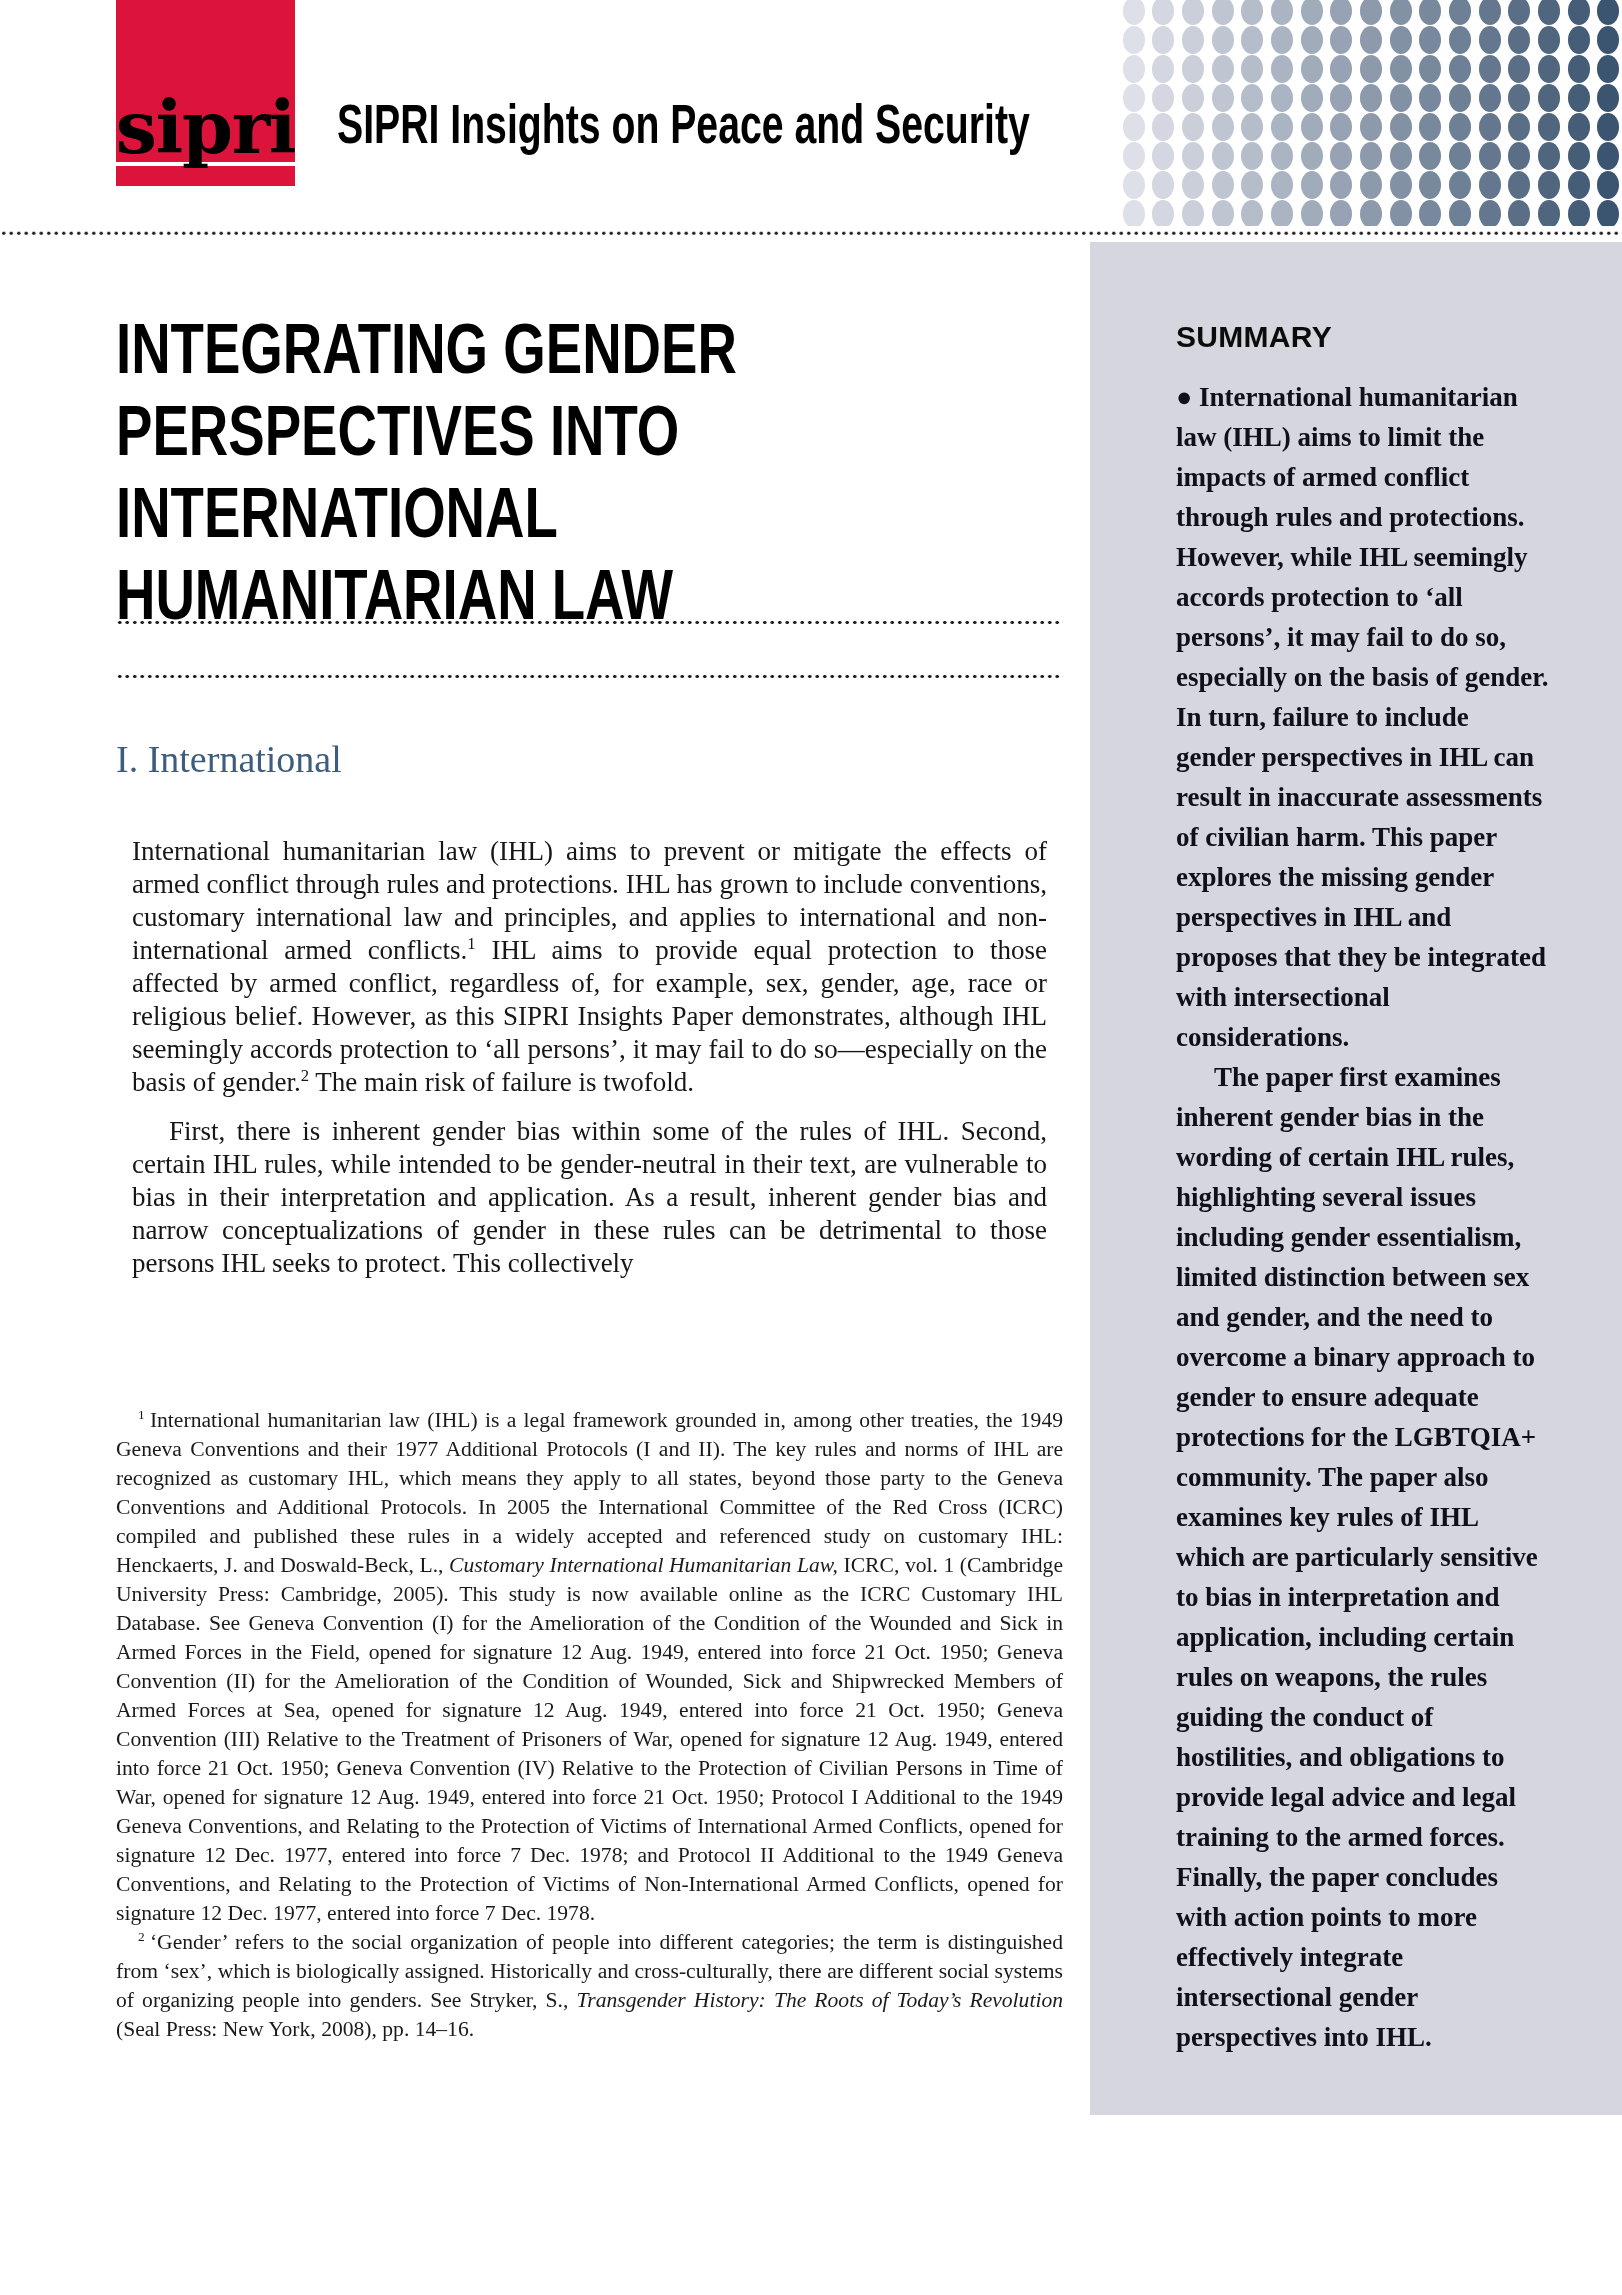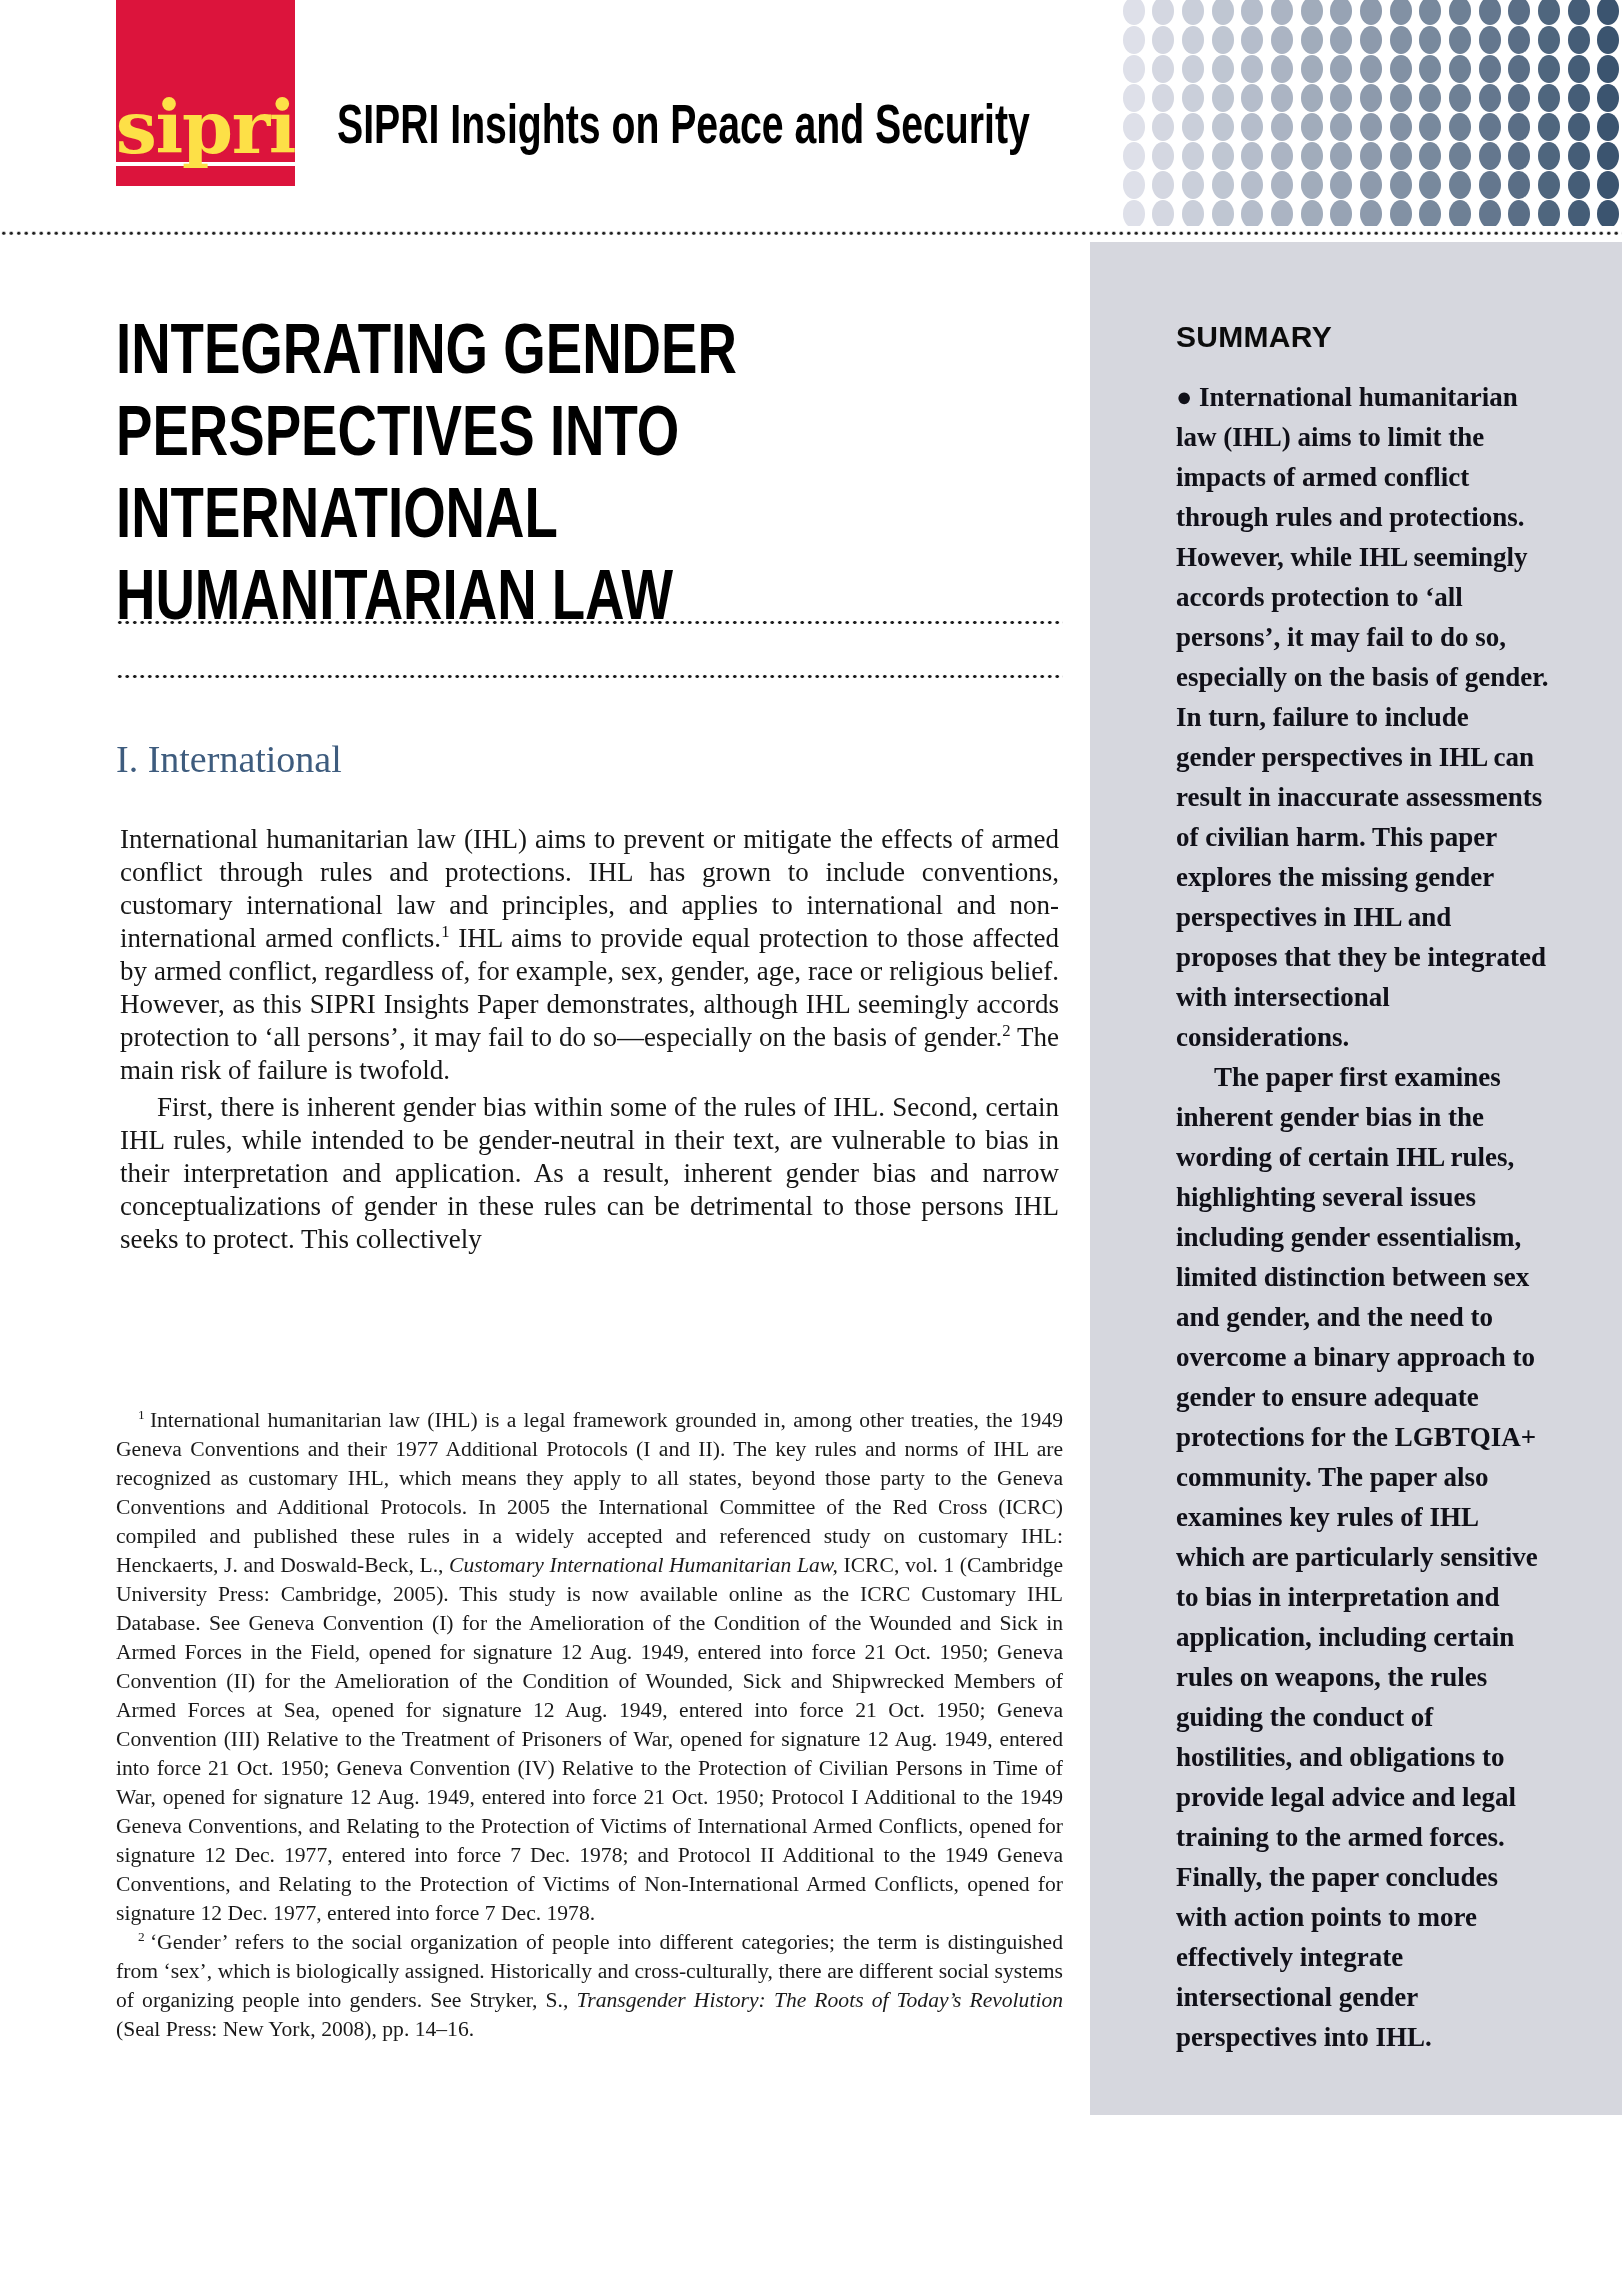--- a/index.html
+++ b/index.html
@@ -10,21 +10,21 @@
   }
 
   
   .logo {
     position:absolute; left:116px; top:0; width:179px; height:186px;
     background:var(--brand-red,#dc143c);
     display:flex; align-items:flex-end; justify-content:center;
     box-sizing:border-box; padding-bottom:19.6px;
   }
   .logo-text {
-    color:#fde047; font-family:"DejaVu Serif", serif; font-weight:700;
+    color:#000000; font-family:"DejaVu Serif", serif; font-weight:700;
     font-size:73px; line-height:0.72; letter-spacing:-1.3px;
     border-bottom:4.6px solid #fff; padding:0 2.6px 9.2px 2.6px;
   }
   .brand { position:absolute; left:337px; top:94px; }
   .series-title {
     font-family:"Liberation Sans", sans-serif; font-weight:700; color:#000;
     font-size:56px; line-height:59px; white-space:nowrap;
     transform:scaleX(0.70); transform-origin:left top;
   }
   .issue-line { margin-top:10.5px; font-size:39px; line-height:43px; color:#111; }
@@ -74,21 +74,21 @@
     letter-spacing:1.3px; color:#181818;
   }
   .section-heading {
     position:absolute; left:0; top:738px; margin:0; font-weight:400;
     font-size:38px; line-height:42px; color:var(--section-heading,#3e5c7e);
   }
   .body-copy {
     position:absolute; left:0; top:819px; width:947px;
     font-size:27px; line-height:33px; text-align:justify; color:#161616;
   }
-  .body-copy p { margin:4px; }
+  .body-copy p { margin:16px; }
   .body-copy p.indent { text-indent:37px; }
   sup { font-size:0.62em; vertical-align:super; line-height:0; }
   .footnotes {
     position:absolute; left:0; top:1406px; width:947px;
     font-size:21.6px; line-height:29px; text-align:justify; color:#1a1a1a;
   }
   .footnotes p { margin:0; text-indent:22px; }
   .fn-marker { margin-right:5.2px; }
 </style>
 </head>

